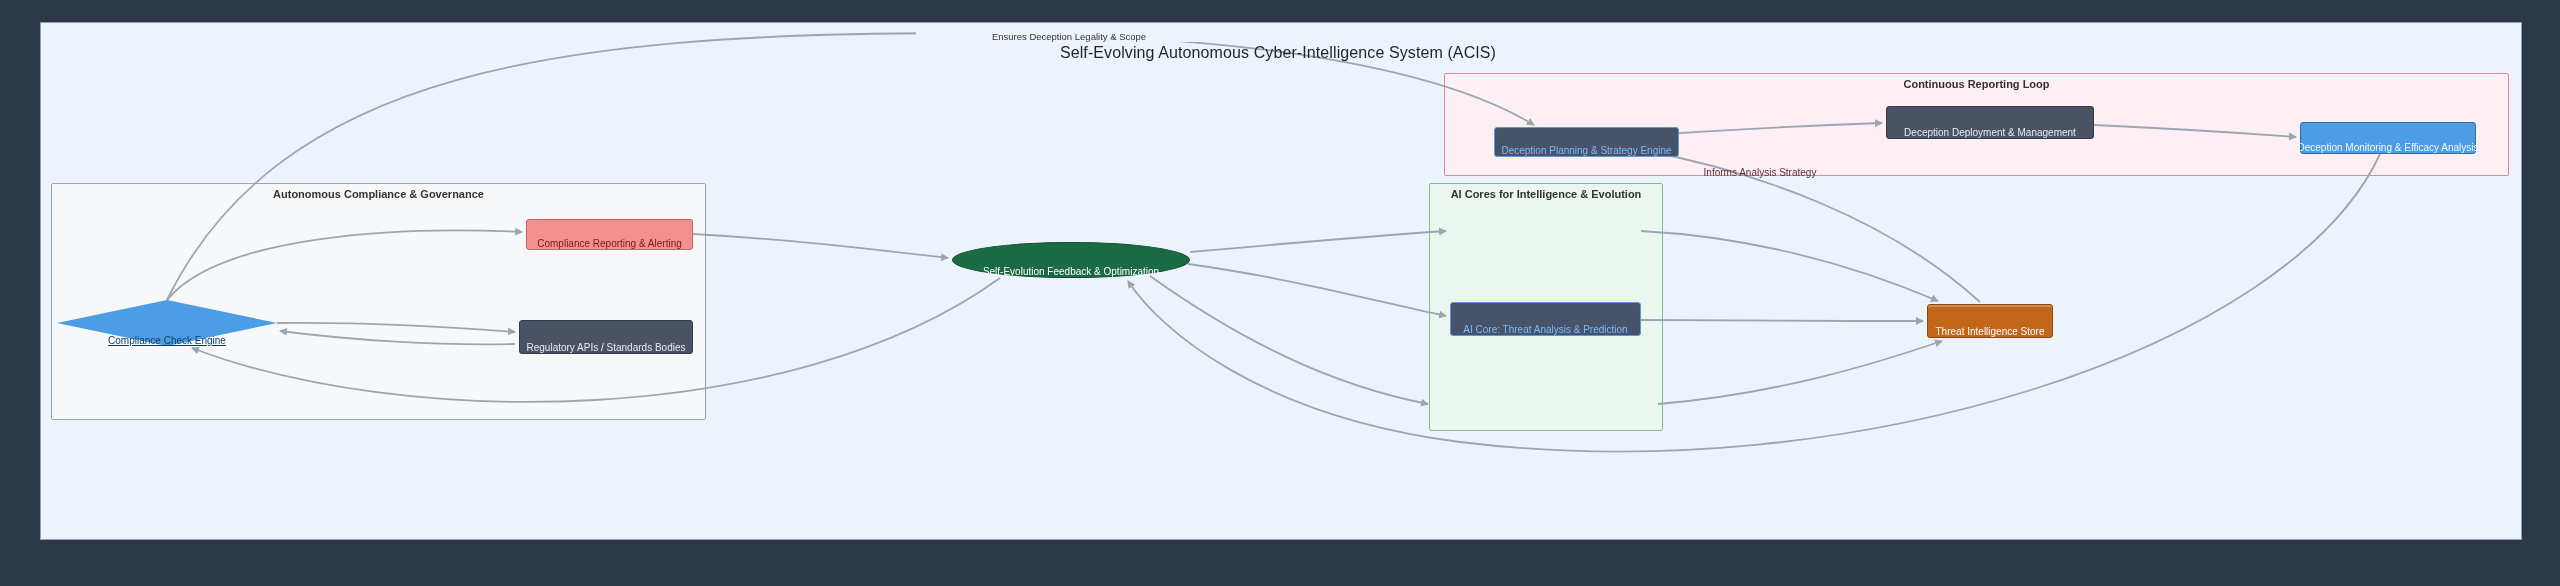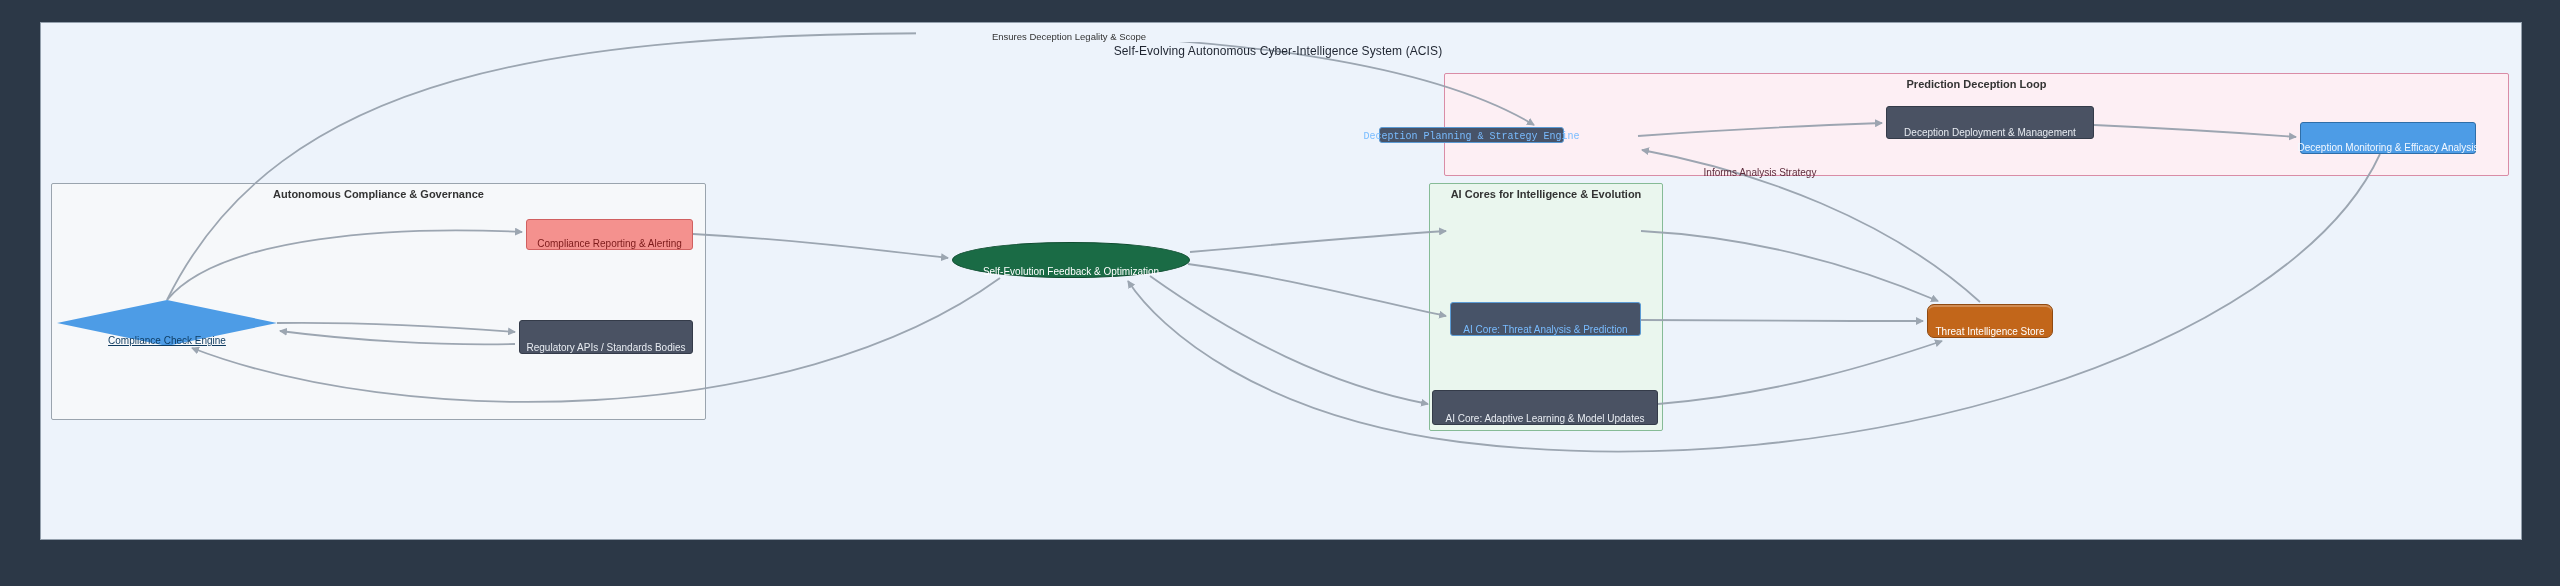--- a/index.html
+++ b/index.html
@@ -9,21 +9,21 @@
     font-family:"Liberation Sans",sans-serif;
     -webkit-font-smoothing:antialiased;
   }
   .panel{
     position:absolute;left:40px;top:22px;width:2482px;height:518px;
     background:var(--canvas,#edf3fb);
     border:1px solid #94a0ad;box-sizing:border-box;
   }
   .diagram-title{
     position:absolute;left:978px;top:44px;width:600px;text-align:center;
-    font-size:12px;font-weight:500;color:#1e2430;letter-spacing:.1px;
+    font-size:16px;font-weight:500;color:#1e2430;letter-spacing:.1px;
   }
   .edge-label{
     position:absolute;text-align:center;font-size:9.5px;color:#333;
     pointer-events:none;
   }
   .edge-label.on-canvas{background:var(--canvas,#edf3fb);padding:0 3px;}
   .edge-label.maroon{color:#5d2c3c;font-size:10px;}
   .cluster{
     position:absolute;border:1px solid;border-radius:2px;box-sizing:border-box;
   }
@@ -39,40 +39,40 @@
     position:absolute;display:flex;align-items:flex-end;justify-content:center;
     font-size:10px;white-space:nowrap;border-radius:3px;border:1px solid transparent;
     box-sizing:border-box;text-align:center;
   }
   .node.dark{background:var(--dark-node,#4a5263);border-color:#343b49;color:#e7ebf1;}
   .node.blue-edge{background:#475368;border-color:#5b9bd5;color:#79bcff;}
   .node.blue-fill{background:var(--blue-node,#4d9ce6);border-color:#2f6ea8;color:#f2f8ff;}
   .node.salmon{background:var(--salmon-node,#f4918e);border-color:#d06060;color:#7c1a1a;}
   .node.green{background:var(--green-node,#1a6b45);border-color:#104d31;color:#ffffff;border-radius:50%;}
   .node.orange{background:var(--orange-node,#c2661a);border-color:#8f4a12;color:#ffffff;
-    box-shadow:inset 0 2px 0 rgba(255,255,255,.25);border-radius:7px;}
+    box-shadow:inset 0 2px 0 rgba(255,255,255,.25);}
   .diamond{background:transparent;border:none;}
   .diamond .diamond-shape{
     position:absolute;inset:0;background:var(--blue-node,#4d9ce6);
     clip-path:polygon(50% 0,100% 50%,50% 100%,0 50%);
   }
   .diamond .diamond-label{position:relative;color:#0d3a5f;font-size:10px;text-decoration:underline;}
 </style>
 </head>
 <body>
 
 <div class="stage">
 
   <div class="panel"></div>
 
   <div class="cluster compliance" style="left:51px;top:183px;width:655px;height:237px;">
     <div class="cluster-title">Autonomous Compliance &amp; Governance</div>
   </div>
   <div class="cluster deception" style="left:1444px;top:73px;width:1065px;height:103px;">
-    <div class="cluster-title">Prediction Deception Loop</div>
+    <div class="cluster-title">Continuous Reporting Loop</div>
   </div>
   <div class="cluster ai" style="left:1429px;top:183px;width:234px;height:248px;">
     <div class="cluster-title">AI Cores for Intelligence &amp; Evolution</div>
   </div>
 
   <svg class="edges" width="2560" height="586" viewBox="0 0 2560 586">
     <defs>
       <marker id="arrow" markerWidth="8" markerHeight="8" refX="7" refY="4" orient="auto" markerUnits="userSpaceOnUse">
         <path d="M0,0 L8,4 L0,8 z" fill="#98a2ae"></path>
       </marker>
@@ -117,29 +117,26 @@
 
   <div class="node green" style="left:952px;top:242px;width:238px;height:36px;">
     <span>Self-Evolution Feedback &amp; Optimization</span>
   </div>
 
 
   <div class="node blue-edge" style="left:1450px;top:302px;width:191px;height:34px;">
     <span>AI Core: Threat Analysis &amp; Prediction</span>
   </div>
 
-  <div class="node dark" style="left:1432px;top:390px;width:226px;height:35px;">
-    <span>AI Core: Adaptive Learning &amp; Model Updates</span>
-  </div>
 
   <div class="node orange" style="left:1927px;top:304px;width:126px;height:34px;">
     <span>Threat Intelligence Store</span>
   </div>
 
-  <div class="node blue-edge" style="left:1379px;top:127px;width:185px;height:16px;font-family:Liberation Mono, monospace;">
+  <div class="node blue-edge" style="left:1494px;top:127px;width:185px;height:30px;">
     <span>Deception Planning &amp; Strategy Engine</span>
   </div>
 
   <div class="node dark" style="left:1886px;top:106px;width:208px;height:33px;">
     <span>Deception Deployment &amp; Management</span>
   </div>
 
   <div class="node blue-fill" style="left:2300px;top:122px;width:176px;height:32px;">
     <span>Deception Monitoring &amp; Efficacy Analysis</span>
   </div>

